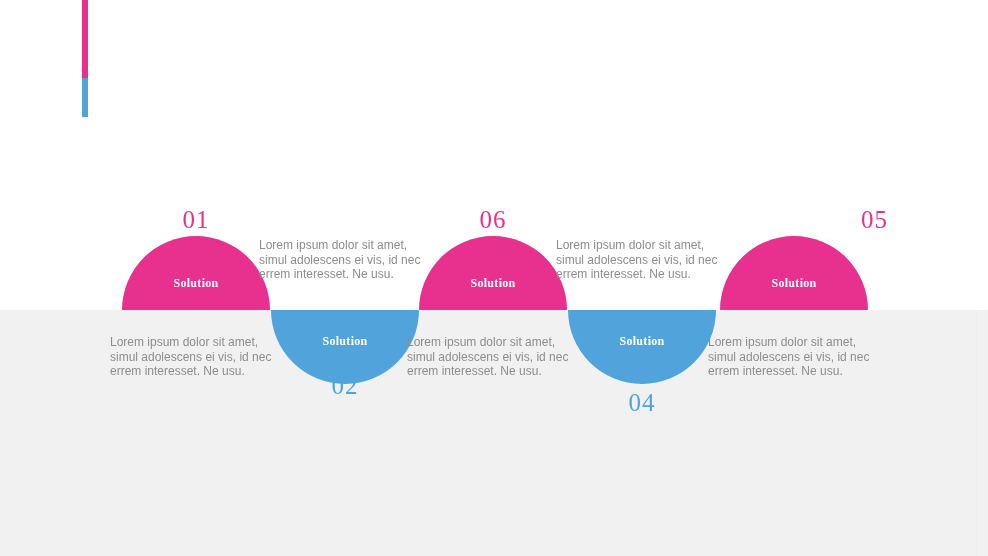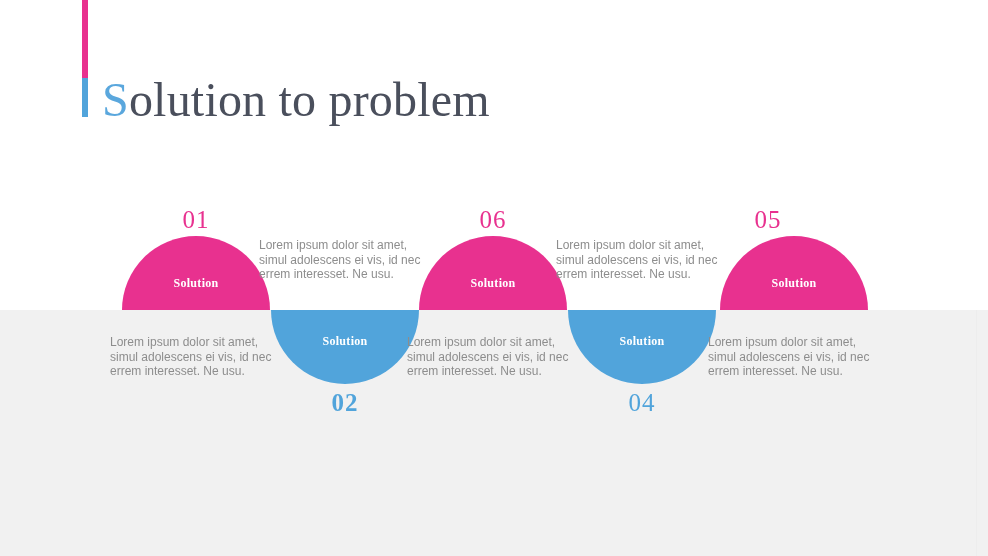--- a/index.html
+++ b/index.html
@@ -139,37 +139,36 @@
 <div class="slide">
 
   <div class="grey-band"></div>
   <div class="grey-band-seam"></div>
 
   <div class="accent-bar">
     <div class="seg-pink"></div>
     <div class="seg-blue"></div>
   </div>
 
-  <div class="page-title"><span class="lead">S</span><span>olution to problem</span></div>
 
   <div class="step">
     <div class="step-number pink" style="left:122px; top:206px;">01</div>
     <div class="dome up" style="left:122px; top:236px;">
       <div class="disc"></div>
       <div class="dome-label">Solution</div>
     </div>
     <div class="step-text" style="left:110px; top:335px;">Lorem ipsum dolor sit amet, simul adolescens ei vis, id nec errem interesset. Ne usu.</div>
   </div>
 
   <div class="step">
     <div class="dome down" style="left:271px; top:310px;">
       <div class="disc"></div>
       <div class="dome-label">Solution</div>
     </div>
-    <div class="step-number blue" style="left:271px; top:389px;font-weight:bold;">02</div>
+    <div class="step-number blue" style="left:271px; top:372px;">02</div>
     <div class="step-text" style="left:259px; top:238px;">Lorem ipsum dolor sit amet, simul adolescens ei vis, id nec errem interesset. Ne usu.</div>
   </div>
 
   <div class="step">
     <div class="step-number pink" style="left:419px; top:206px;">06</div>
     <div class="dome up" style="left:419px; top:236px;">
       <div class="disc"></div>
       <div class="dome-label">Solution</div>
     </div>
     <div class="step-text" style="left:407px; top:335px;">Lorem ipsum dolor sit amet, simul adolescens ei vis, id nec errem interesset. Ne usu.</div>
@@ -178,21 +177,21 @@
   <div class="step">
     <div class="dome down" style="left:568px; top:310px;">
       <div class="disc"></div>
       <div class="dome-label">Solution</div>
     </div>
     <div class="step-number blue" style="left:568px; top:389px;">04</div>
     <div class="step-text" style="left:556px; top:238px;">Lorem ipsum dolor sit amet, simul adolescens ei vis, id nec errem interesset. Ne usu.</div>
   </div>
 
   <div class="step">
-    <div class="step-number pink" style="left:694px; top:206px;">05</div>
+    <div class="step-number pink" style="left:740px; top:206px;text-align:right;">05</div>
     <div class="dome up" style="left:720px; top:236px;">
       <div class="disc"></div>
       <div class="dome-label">Solution</div>
     </div>
     <div class="step-text" style="left:708px; top:335px;">Lorem ipsum dolor sit amet, simul adolescens ei vis, id nec errem interesset. Ne usu.</div>
   </div>
 
 </div>
 
 </body></html>

